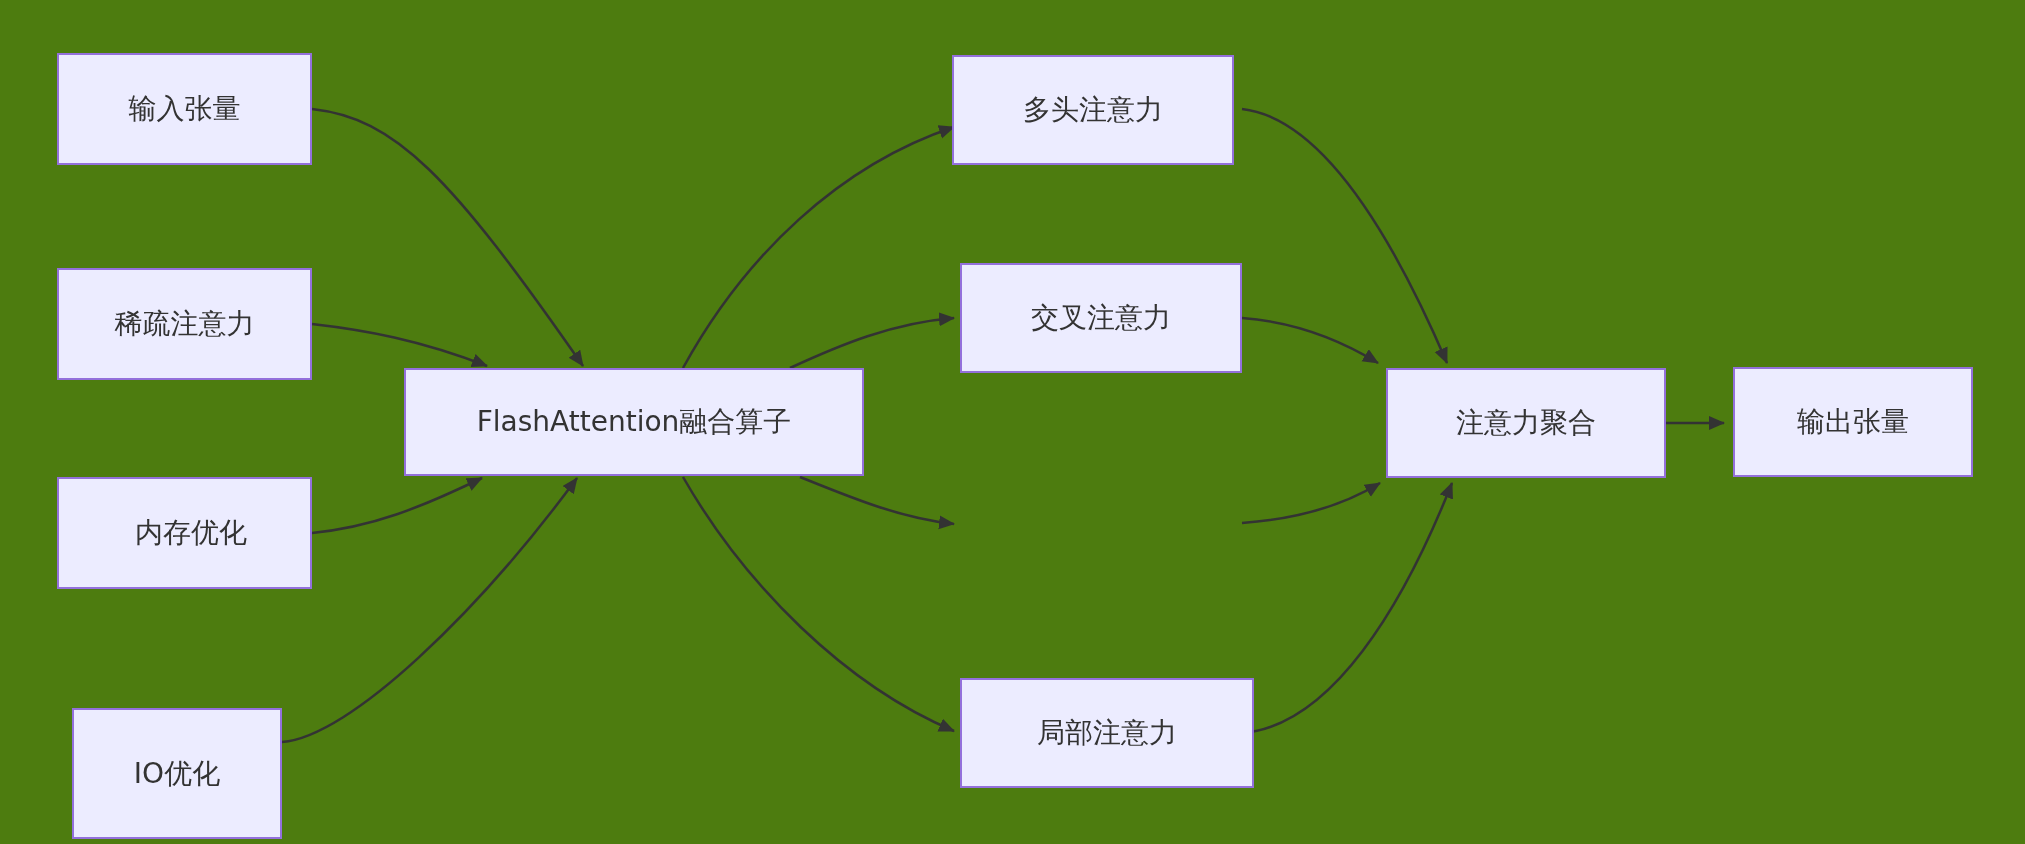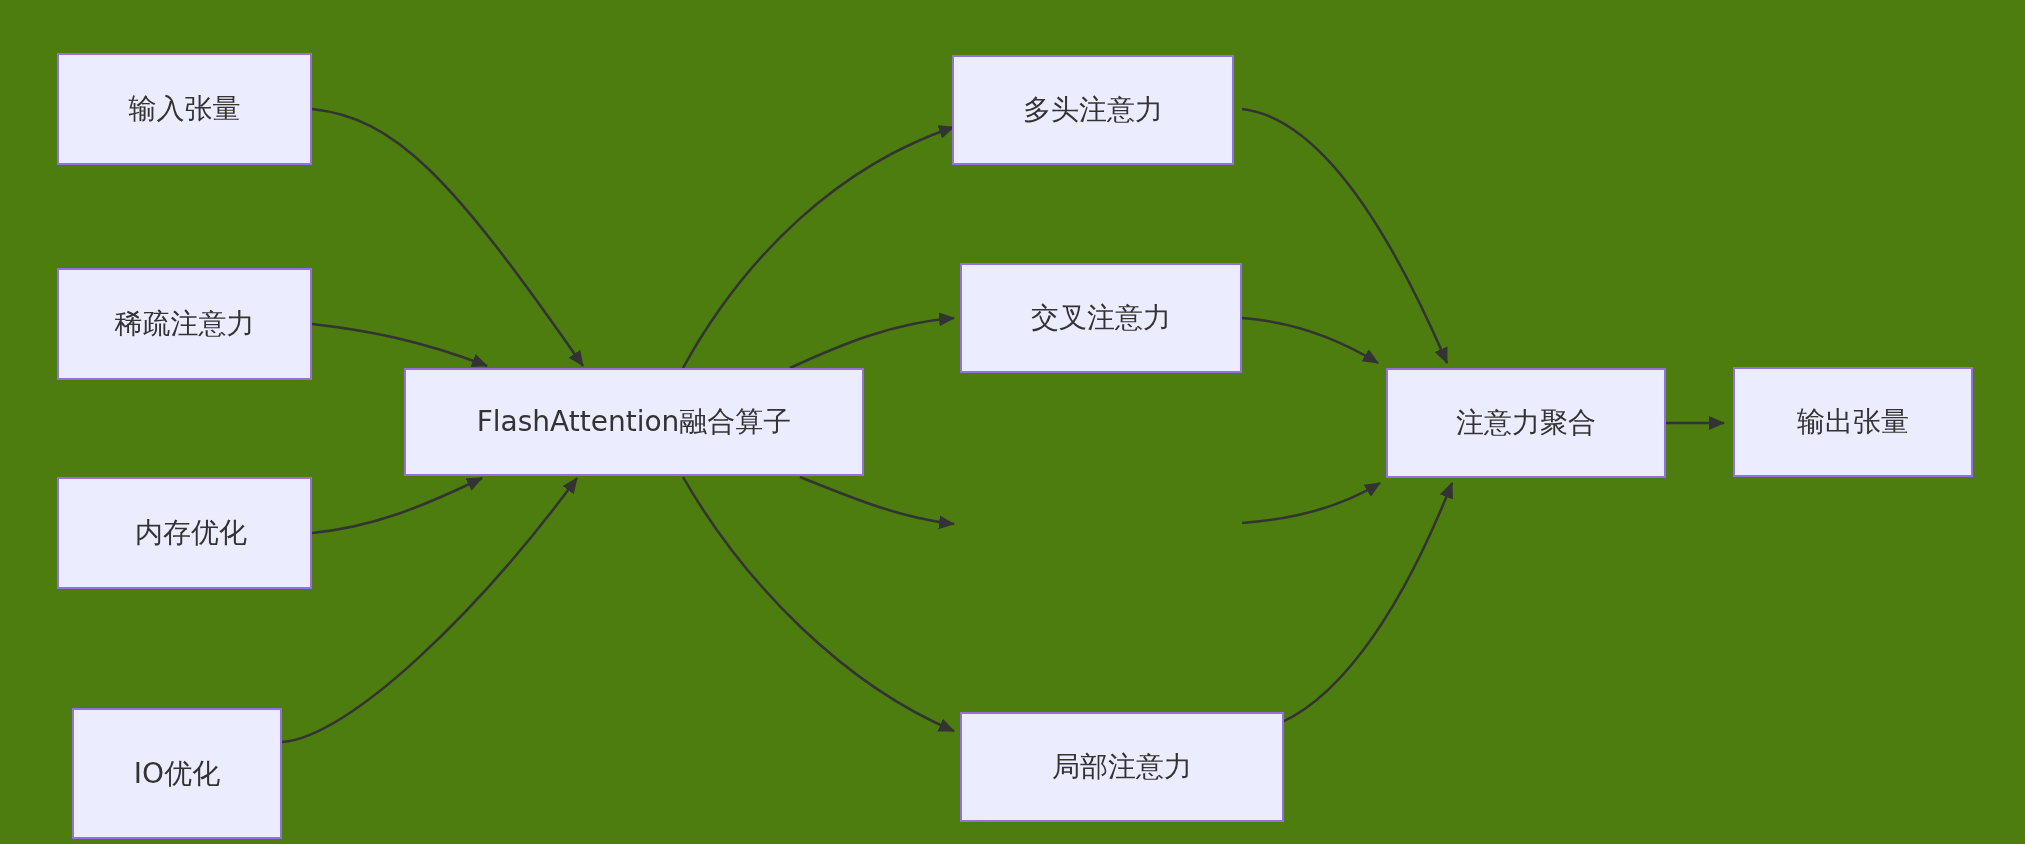--- a/index.html
+++ b/index.html
@@ -95,21 +95,21 @@
 
   <div class="node" style="left:952px; top:55px;  width:282px; height:110px;">
     <span>多头注意力</span>
   </div>
 
   <div class="node" style="left:960px; top:263px; width:282px; height:110px;">
     <span>交叉注意力</span>
   </div>
 
 
-  <div class="node" style="left:960px; top:712px; width:324px; height:110px;">
+  <div class="node" style="left:960px; top:678px; width:294px; height:110px;">
     <span>局部注意力</span>
   </div>
 
   <div class="node" style="left:1342px; top:368px; width:280px; height:110px;margin-left:44px;">
     <span>注意力聚合</span>
   </div>
 
   <div class="node" style="left:1733px; top:367px; width:240px; height:110px;">
     <span>输出张量</span>
   </div>

